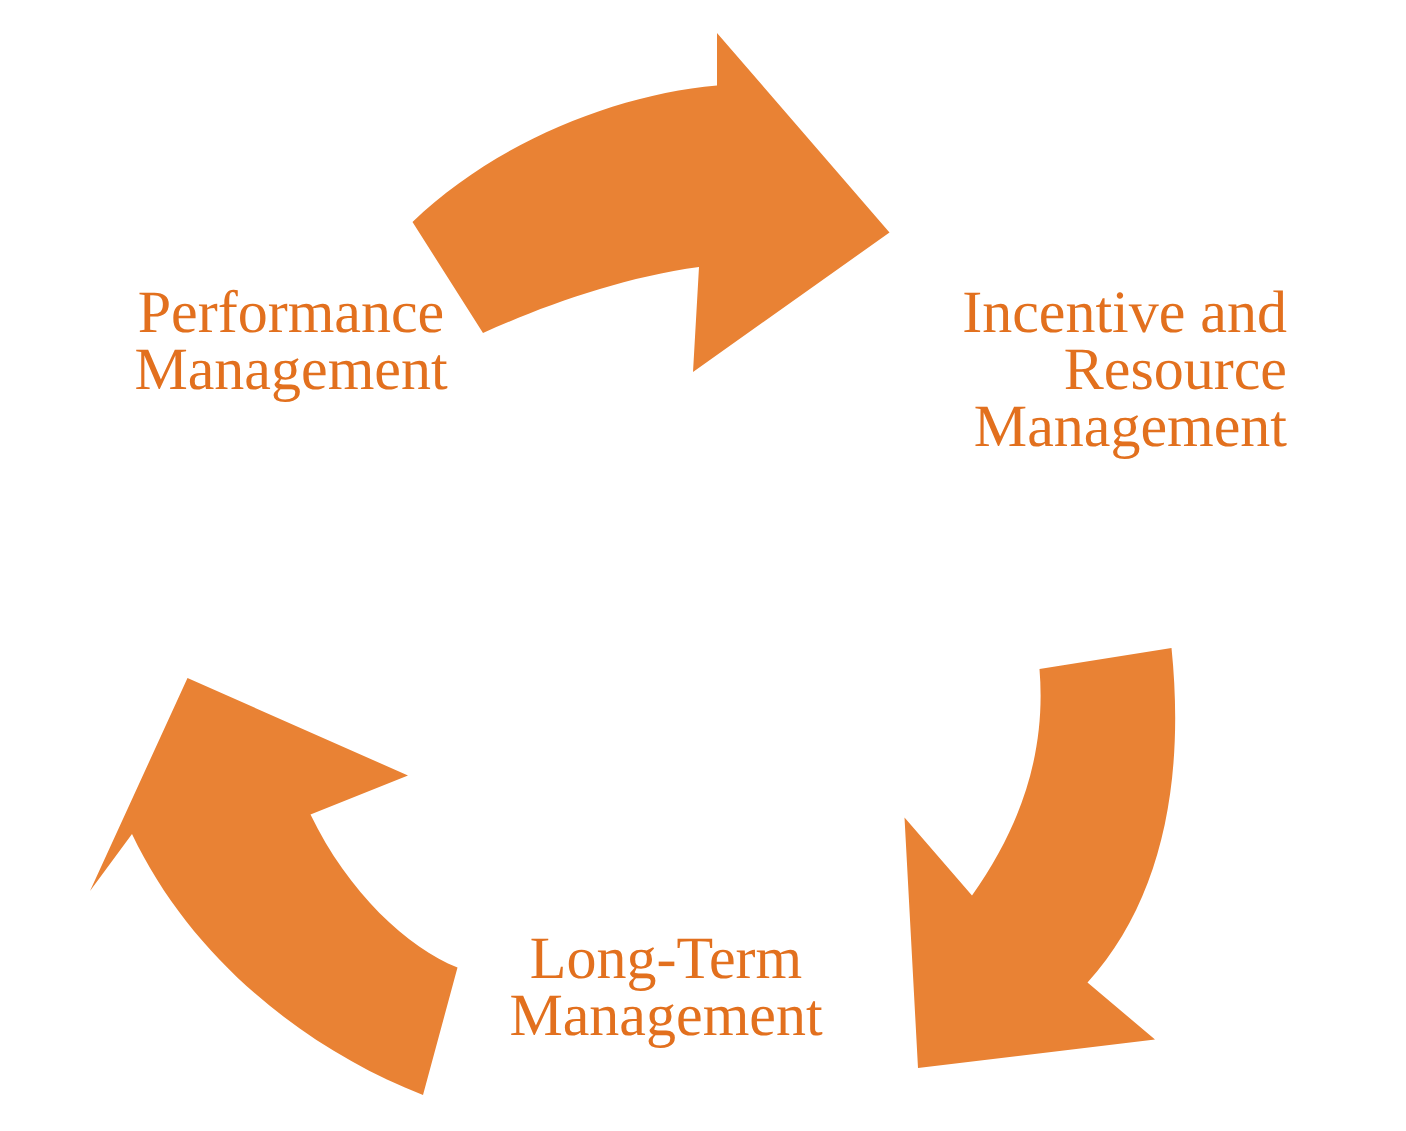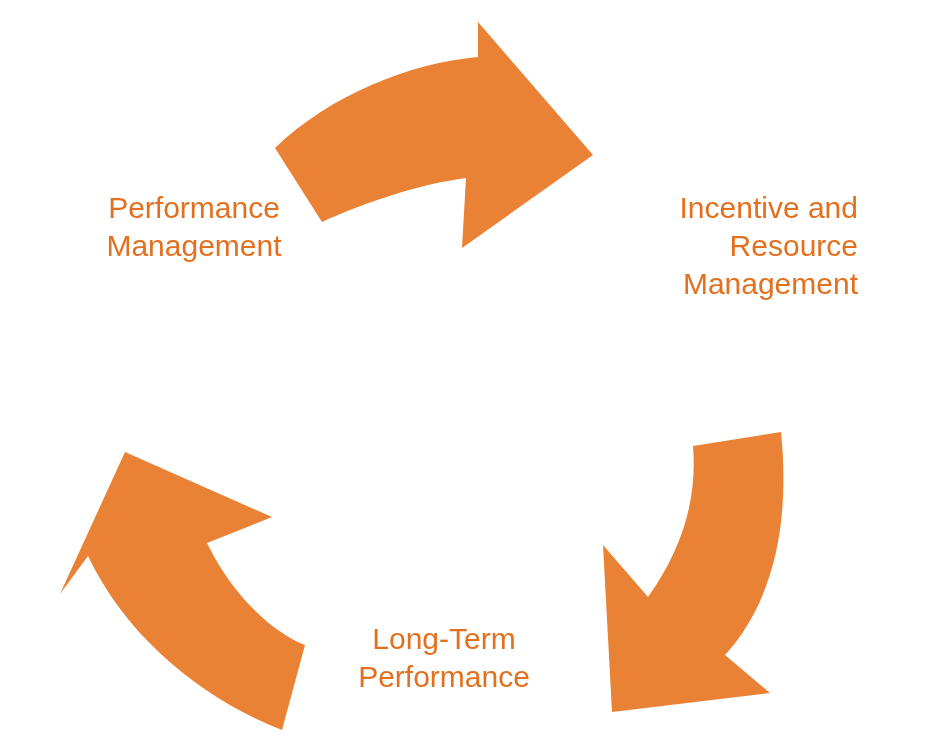--- a/index.html
+++ b/index.html
@@ -24,22 +24,22 @@
     position: absolute;
     left: 0;
     top: 0;
     width: 937px;
     height: 754px;
     display: block;
   }
   .node-label {
     position: absolute;
     color: #E2701E;
-    font-family: Liberation Sans, sans-serif;
-    font-size: 30px;
+    font-family: Liberation Serif, serif;
+    font-size: 40px;
     line-height: 38px;
     text-align: center;
     white-space: pre-line;
     letter-spacing: 0px;
   }
   #label-performance-management {
     left: 34px;
     top: 189px;
     width: 320px;
   }
@@ -100,15 +100,15 @@
   </svg>
 
   <div class="node-label" id="label-performance-management" style="color: rgb(226, 112, 30);">Performance
 Management</div>
 
   <div class="node-label" id="label-incentive-resource-management" style="color: rgb(226, 112, 30); text-align: right;">Incentive and
 Resource
 Management</div>
 
   <div class="node-label" id="label-long-term-development" style="color: rgb(226, 112, 30);">Long-Term
-Performance</div>
+Management</div>
 
 </div>
 
 </body></html>

